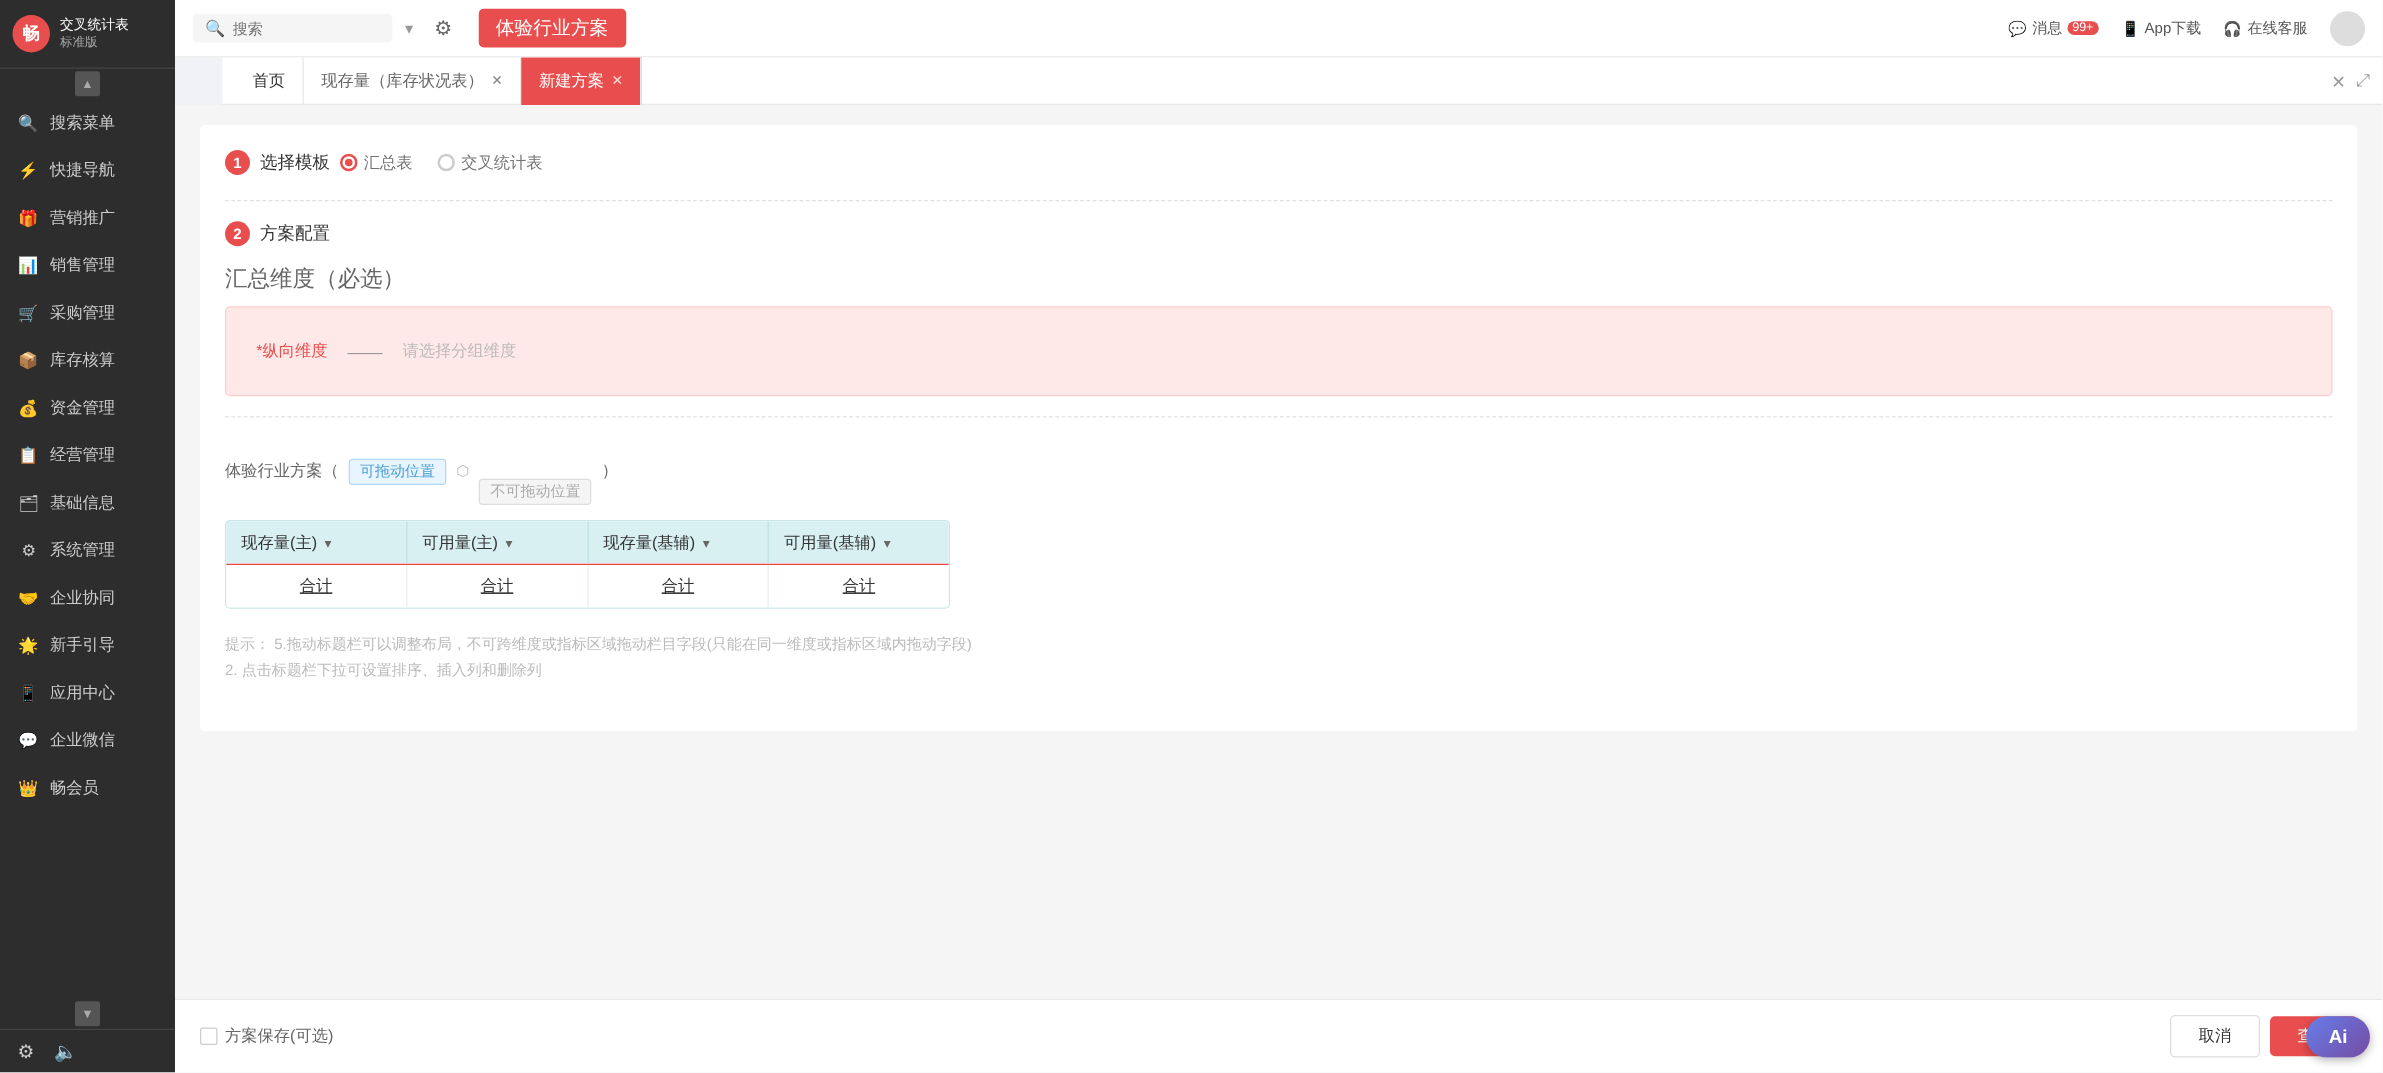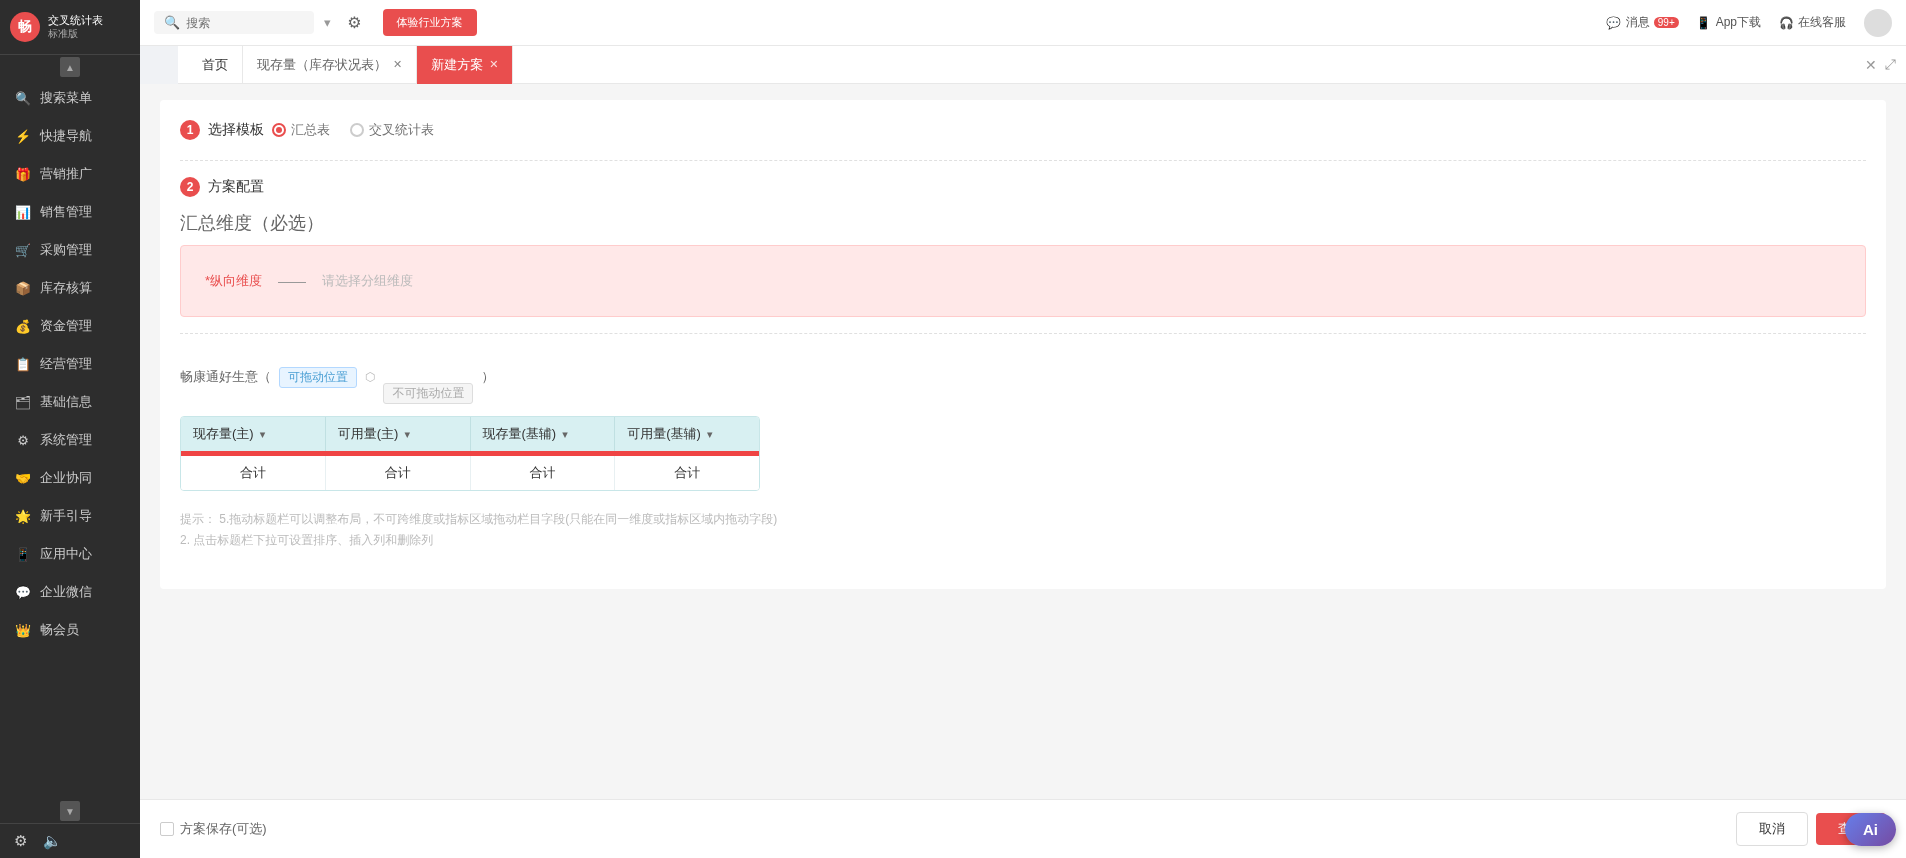--- a/index.html
+++ b/index.html
@@ -104,21 +104,21 @@
       width: 28px; height: 28px;
       display: flex; align-items: center; justify-content: center;
       cursor: pointer; color: #666; font-size: 16px;
     }
     .topbar-trial-btn {
       background: #e94e4e;
       color: #fff;
       border: none;
       border-radius: 4px;
       padding: 6px 14px;
-      font-size: 11px;
+      font-size: 15px;
       cursor: pointer;
       margin-left: 4px;
     }
     .topbar-spacer { flex: 1; }
     .topbar-actions {
       display: flex;
       align-items: center;
       gap: 18px;
       color: #555;
       font-size: 12px;
@@ -351,21 +351,22 @@
       color: #333;
       display: flex;
       align-items: center;
       gap: 6px;
       border-right: 1px solid #c0e0e2;
     }
     .stat-table-header-cell:last-child { border-right: none; }
     .stat-table-body { background: #fff; }
     .stat-table-row {
       display: flex;
-      border-top: 5px solid #ef4444;
+      border-top: 1px solid #ef4444;
+      text-decoration: underline;
     }
     .stat-table-cell {
       flex: 1;
       padding: 8px 12px;
       font-size: 13px;
       color: #333;
       border-right: 1px solid #e8f0f2;
       text-align: center;
     }
     .stat-table-cell:last-child { border-right: none; }
@@ -611,21 +612,21 @@
         <div class="dimension-box">
           <span class="dimension-required">*纵向维度</span>
           <span class="dimension-arrow">——</span>
           <span class="dimension-placeholder">请选择分组维度</span>
         </div>
 
         <hr class="section-divider">
 
         <div class="indicator-settings">
           <div class="indicator-settings-label">
-            <span>畅康通好生意（</span>
+            <span>体验行业方案（</span>
             <span class="indicator-tag">可拖动位置</span>
             <span style="color:#bbb; font-size:12px;">⬡</span>
             <span class="indicator-tag disabled">不可拖动位置</span>
             <span>）</span>
           </div>
 
 
           <div class="stat-table">
             <div class="stat-table-header">
               <div class="stat-table-header-cell">

